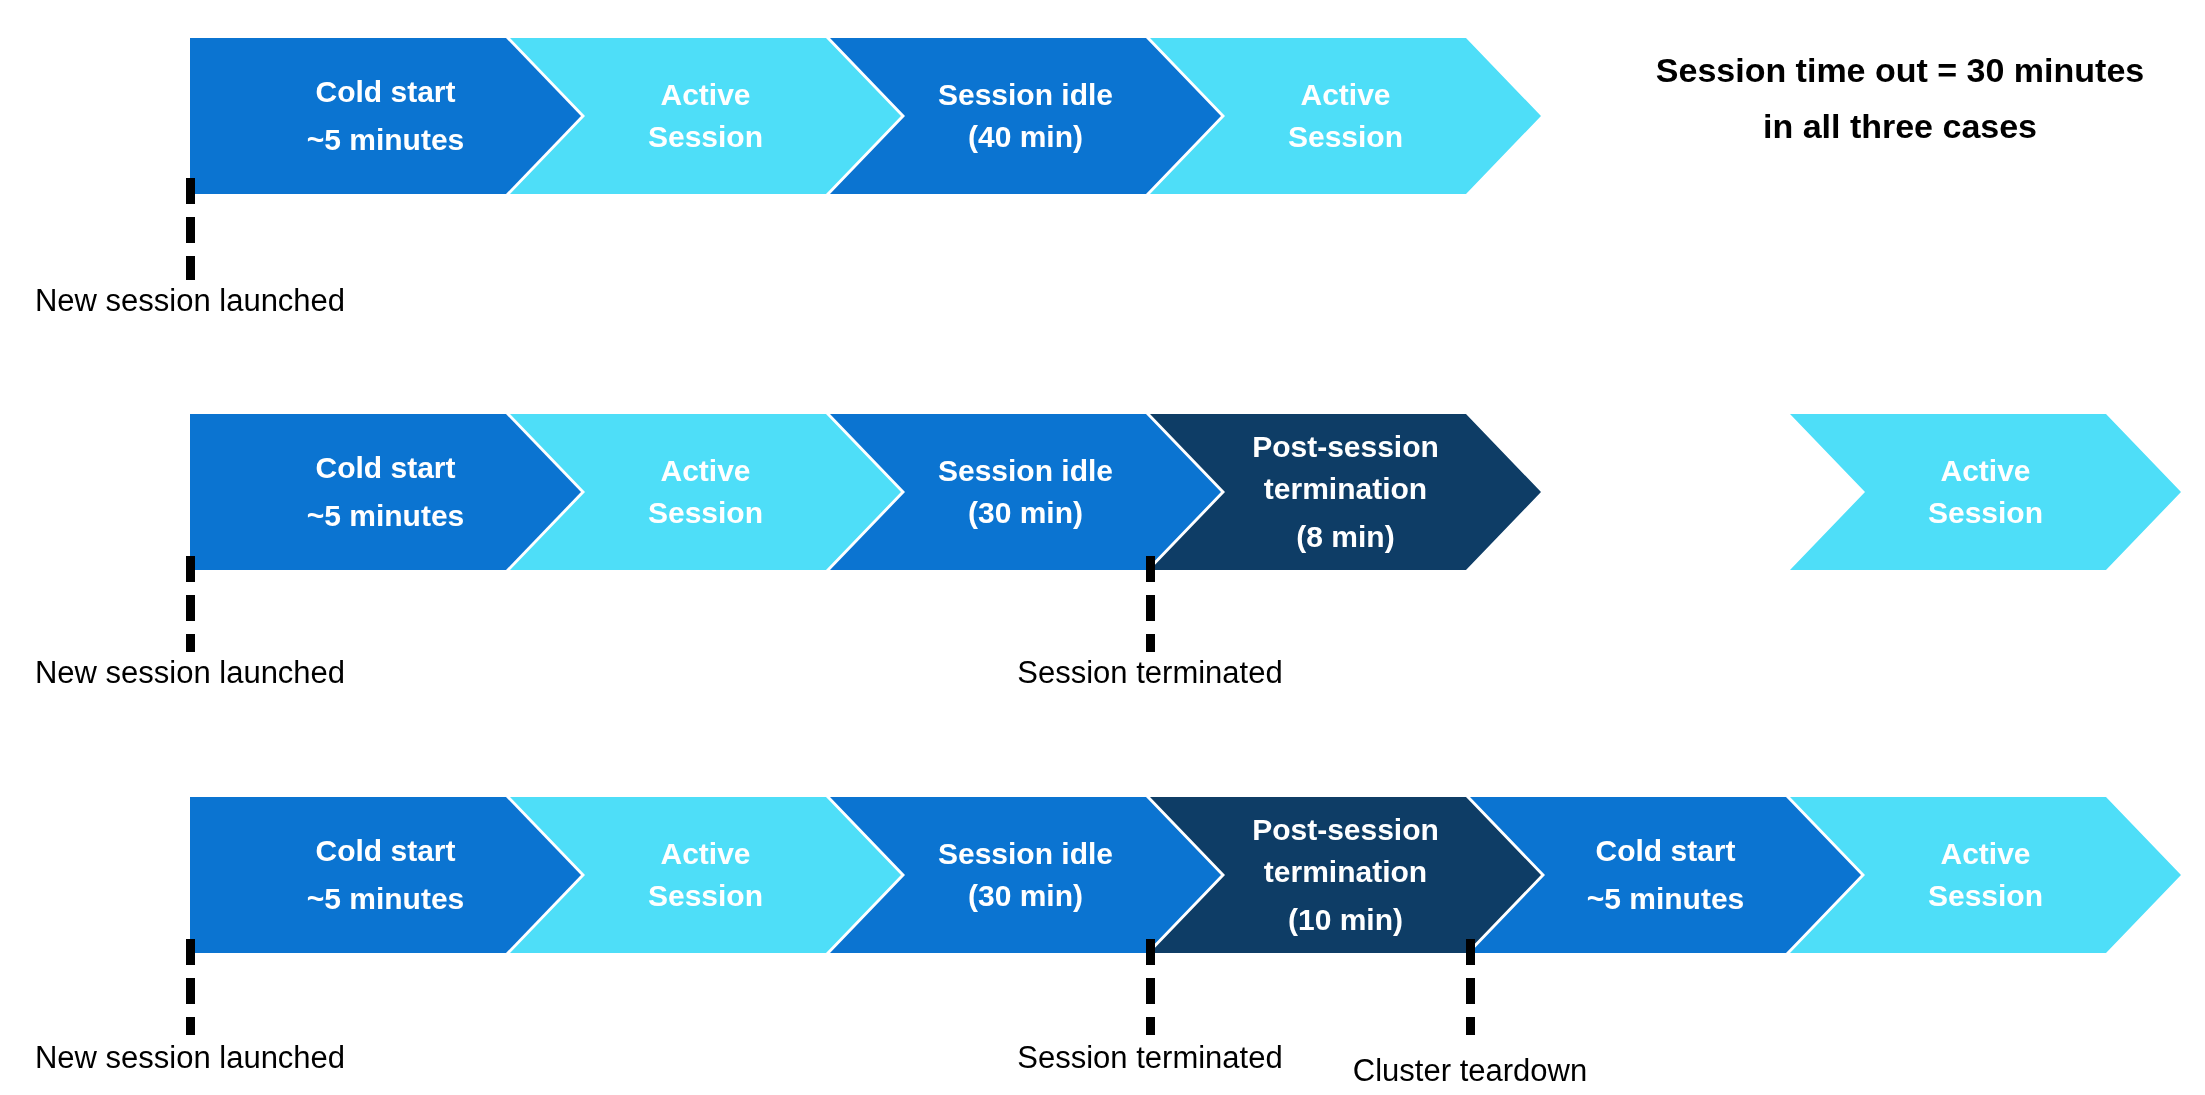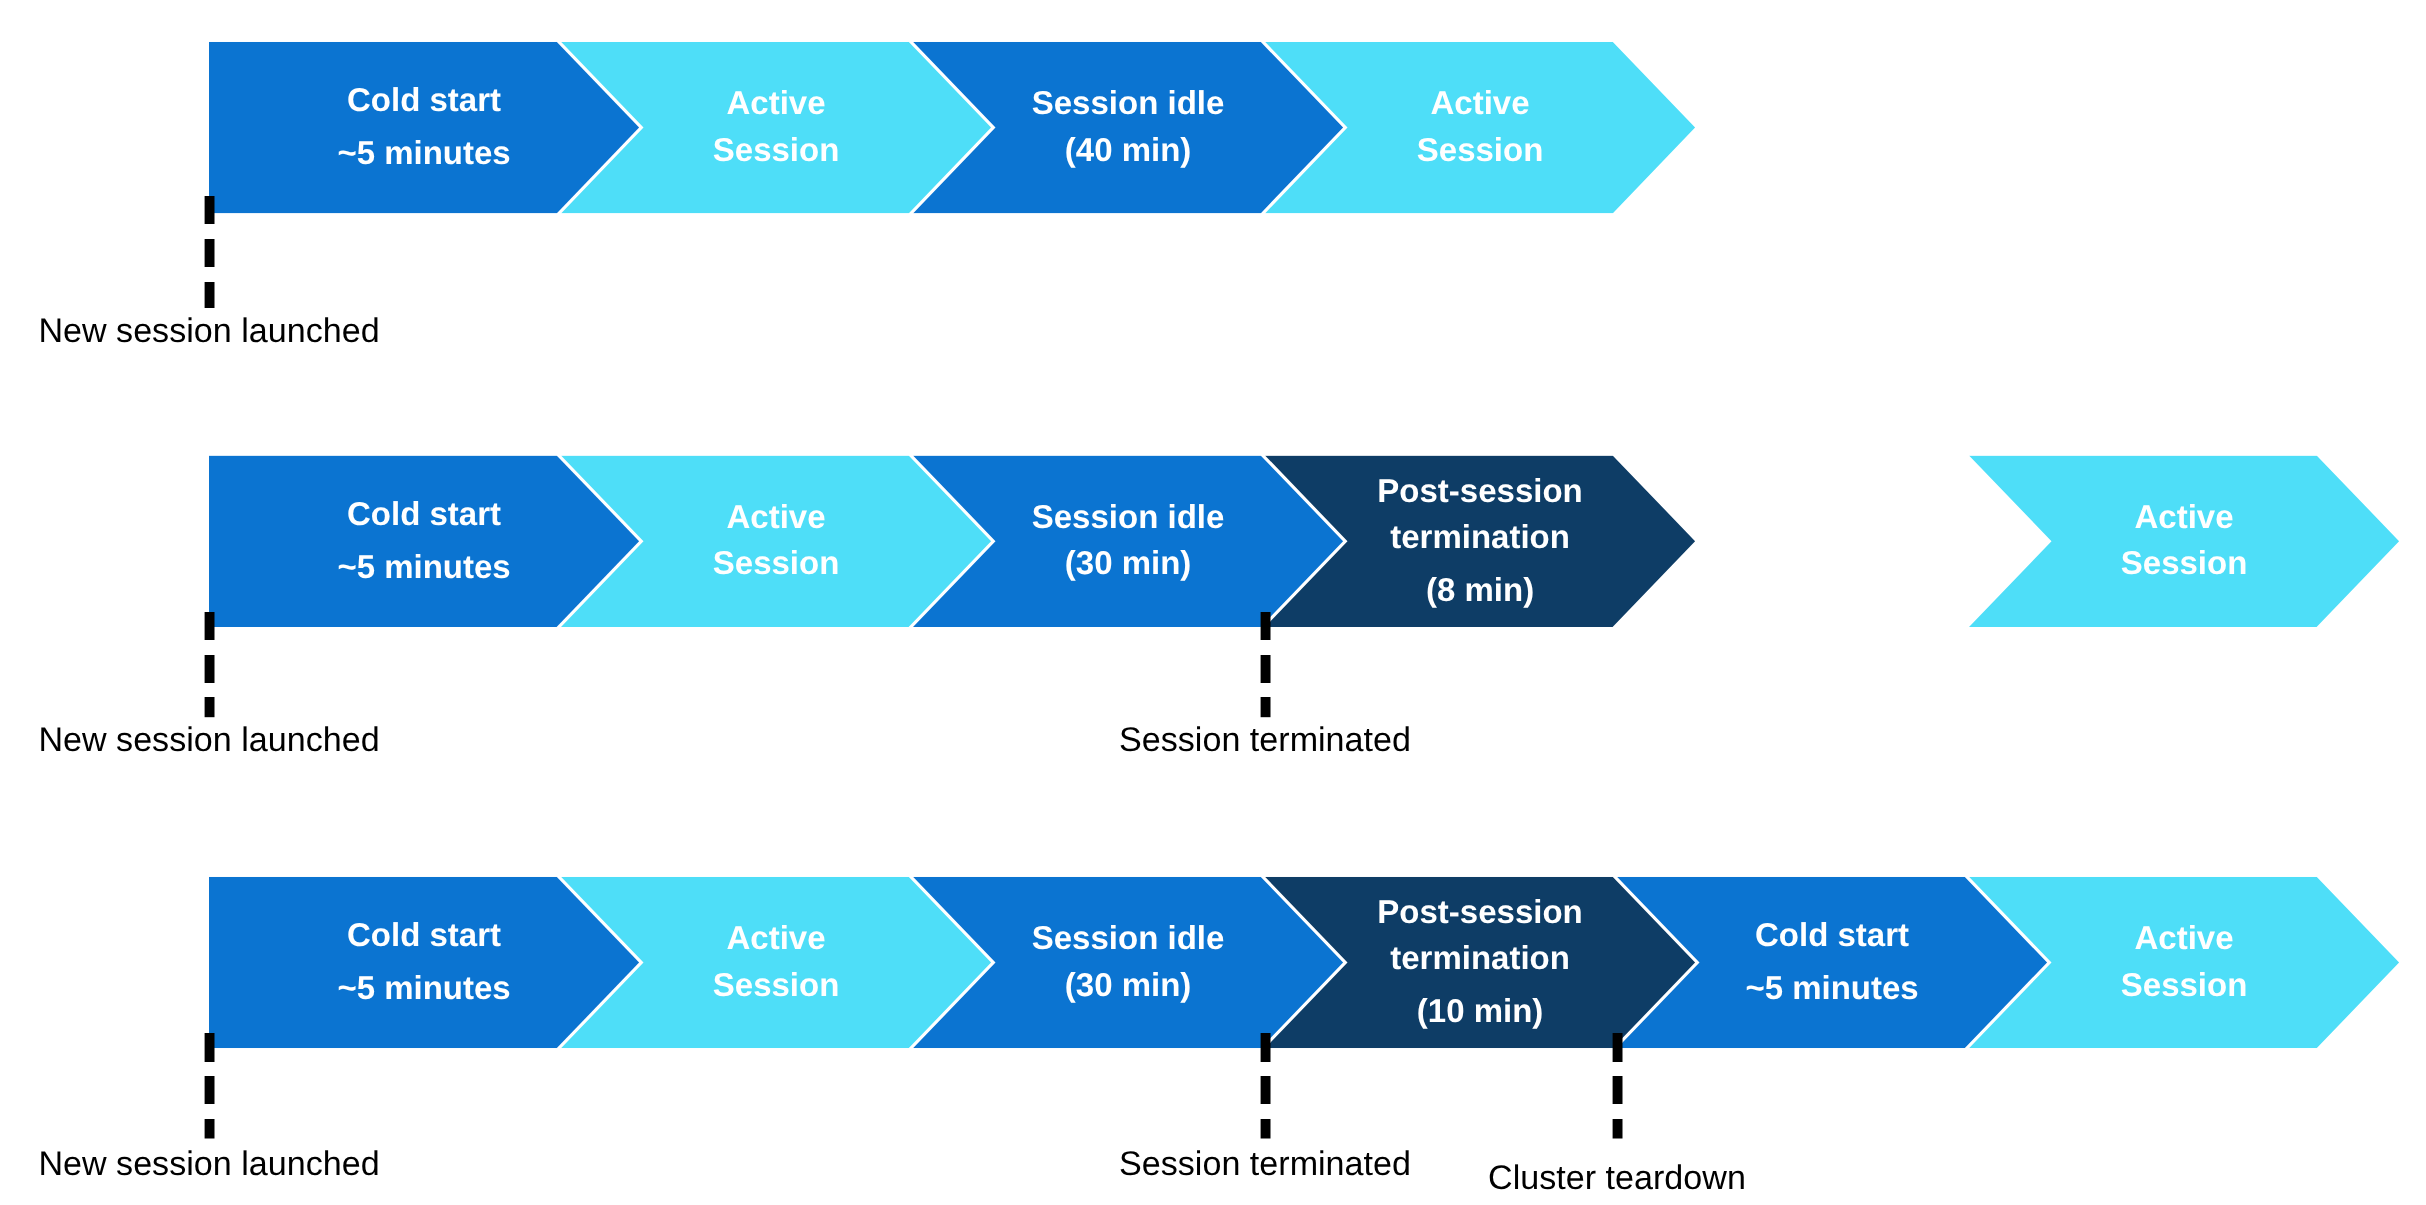--- a/index.html
+++ b/index.html
@@ -57,20 +57,24 @@
     position: absolute; left: 1900px; top: 42px; transform: translateX(-50%);
     color: #000000; font-weight: bold; font-size: 34px; text-align: center;
     line-height: 56px; white-space: nowrap;
   }
 </style>
 </head>
 <body>
 
 <div class="canvas">
 
+  <div class="note">
+    <div>Session time out = 30 minutes</div>
+    <div>in all three cases</div>
+  </div>
 
   <div class="bar bar-1">
     <div class="seg seg-start c-blue x0">
       <div class="ln">Cold start</div>
       <div class="ln pgap">~5 minutes</div>
     </div>
     <div class="seg seg-mid c-cyan x1">
       <div class="ln">Active</div>
       <div class="ln">Session</div>
     </div>

